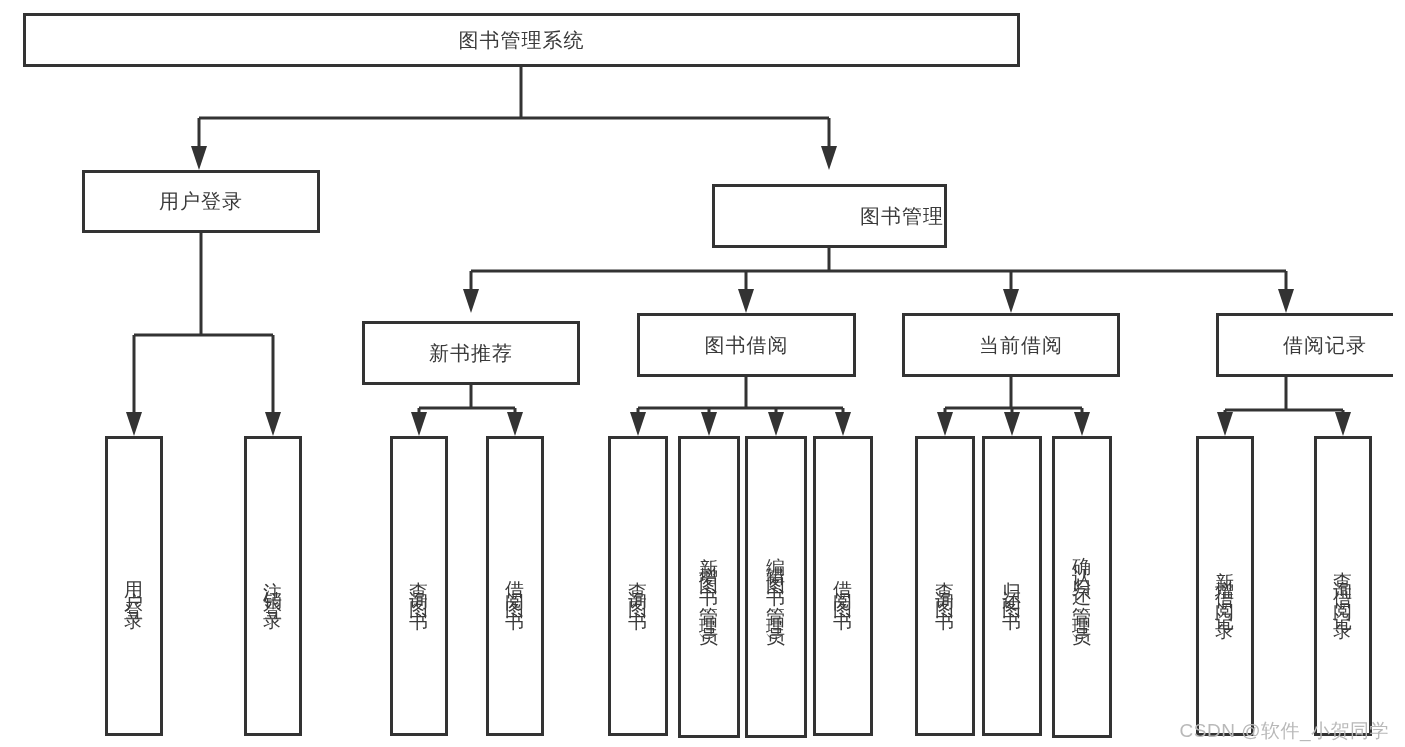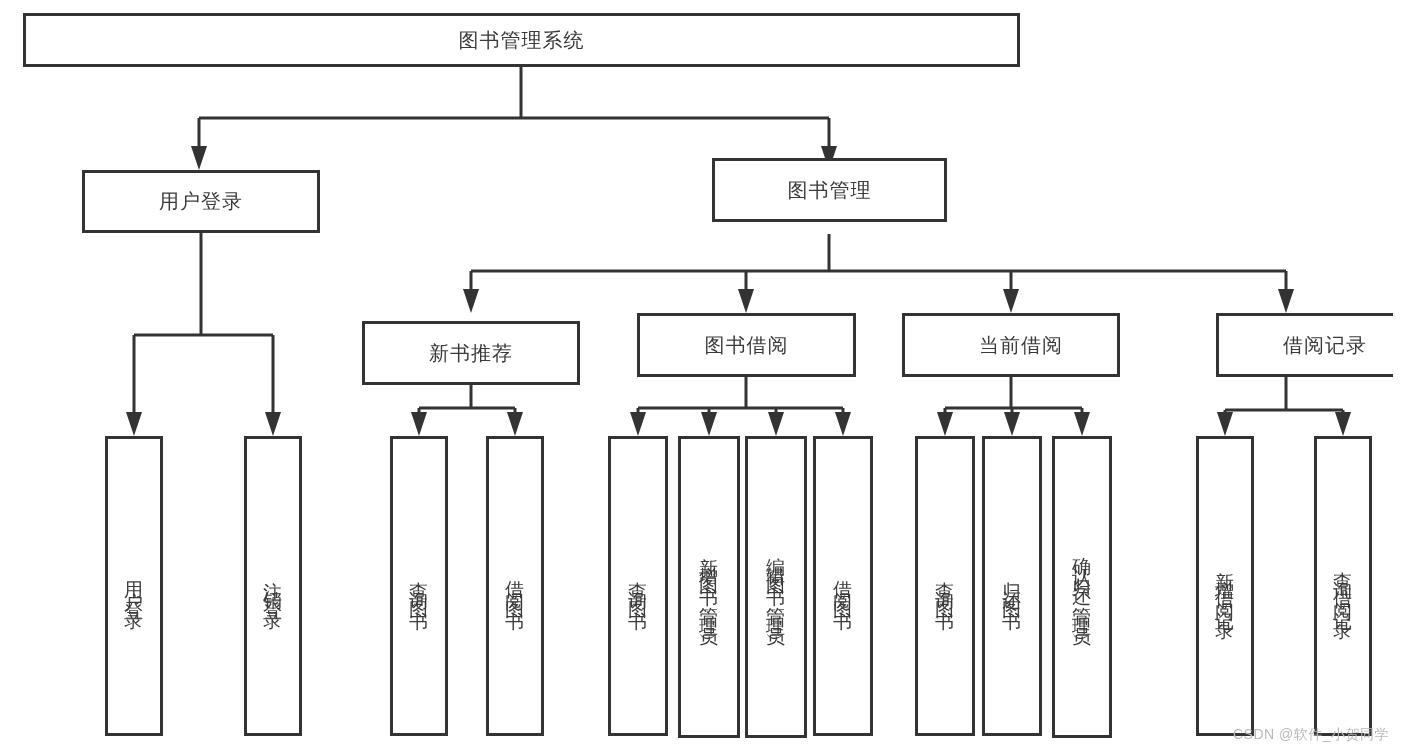--- a/index.html
+++ b/index.html
@@ -12,21 +12,21 @@
     position:absolute;box-sizing:border-box;border:3px solid #333333;background:#ffffff;
     display:flex;align-items:center;justify-content:center;color:#3a3a3a;
   }
   .hlabel{font-size:20px;letter-spacing:1px;white-space:nowrap;}
   .root-label{font-size:20px;letter-spacing:1px;}
   .vtext{
     writing-mode:vertical-rl;text-orientation:mixed;font-size:19px;line-height:1;
     letter-spacing:10px;white-space:nowrap;
   }
   #watermark{
-    position:absolute;right:4px;bottom:3px;font-size:14px;color:#b9b9b9;
+    position:absolute;right:4px;bottom:3px;font-size:19px;color:#b9b9b9;
     letter-spacing:0.5px;z-index:10;white-space:nowrap;
   }
 </style>
 </head>
 <body>
 
 <div id="stage">
 
   <svg id="wires" viewBox="0 0 1405 747" xmlns="http://www.w3.org/2000/svg">
     <g stroke="#333333" stroke-width="3" fill="none">
@@ -94,21 +94,21 @@
     </g>
   </svg>
 
   <div class="box" style="left:23px;top:13px;width:997px;height:54px;">
     <span class="root-label">图书管理系统</span>
   </div>
 
   <div class="box" style="left:82px;top:170px;width:238px;height:63px;">
     <span class="hlabel">用户登录</span>
   </div>
-  <div class="box" style="left:712px;top:158px;width:235px;height:64px;">
+  <div class="box" style="left:712px;top:184px;width:235px;height:64px;justify-content:flex-end;">
     <span class="hlabel">图书管理</span>
   </div>
 
   <div class="box" style="left:362px;top:313px;width:218px;height:64px;margin-top:8px;">
     <span class="hlabel">新书推荐</span>
   </div>
   <div class="box" style="left:637px;top:313px;width:219px;height:64px;">
     <span class="hlabel">图书借阅</span>
   </div>
   <div class="box" style="left:902px;top:313px;width:218px;height:64px;padding-left:20px;">

